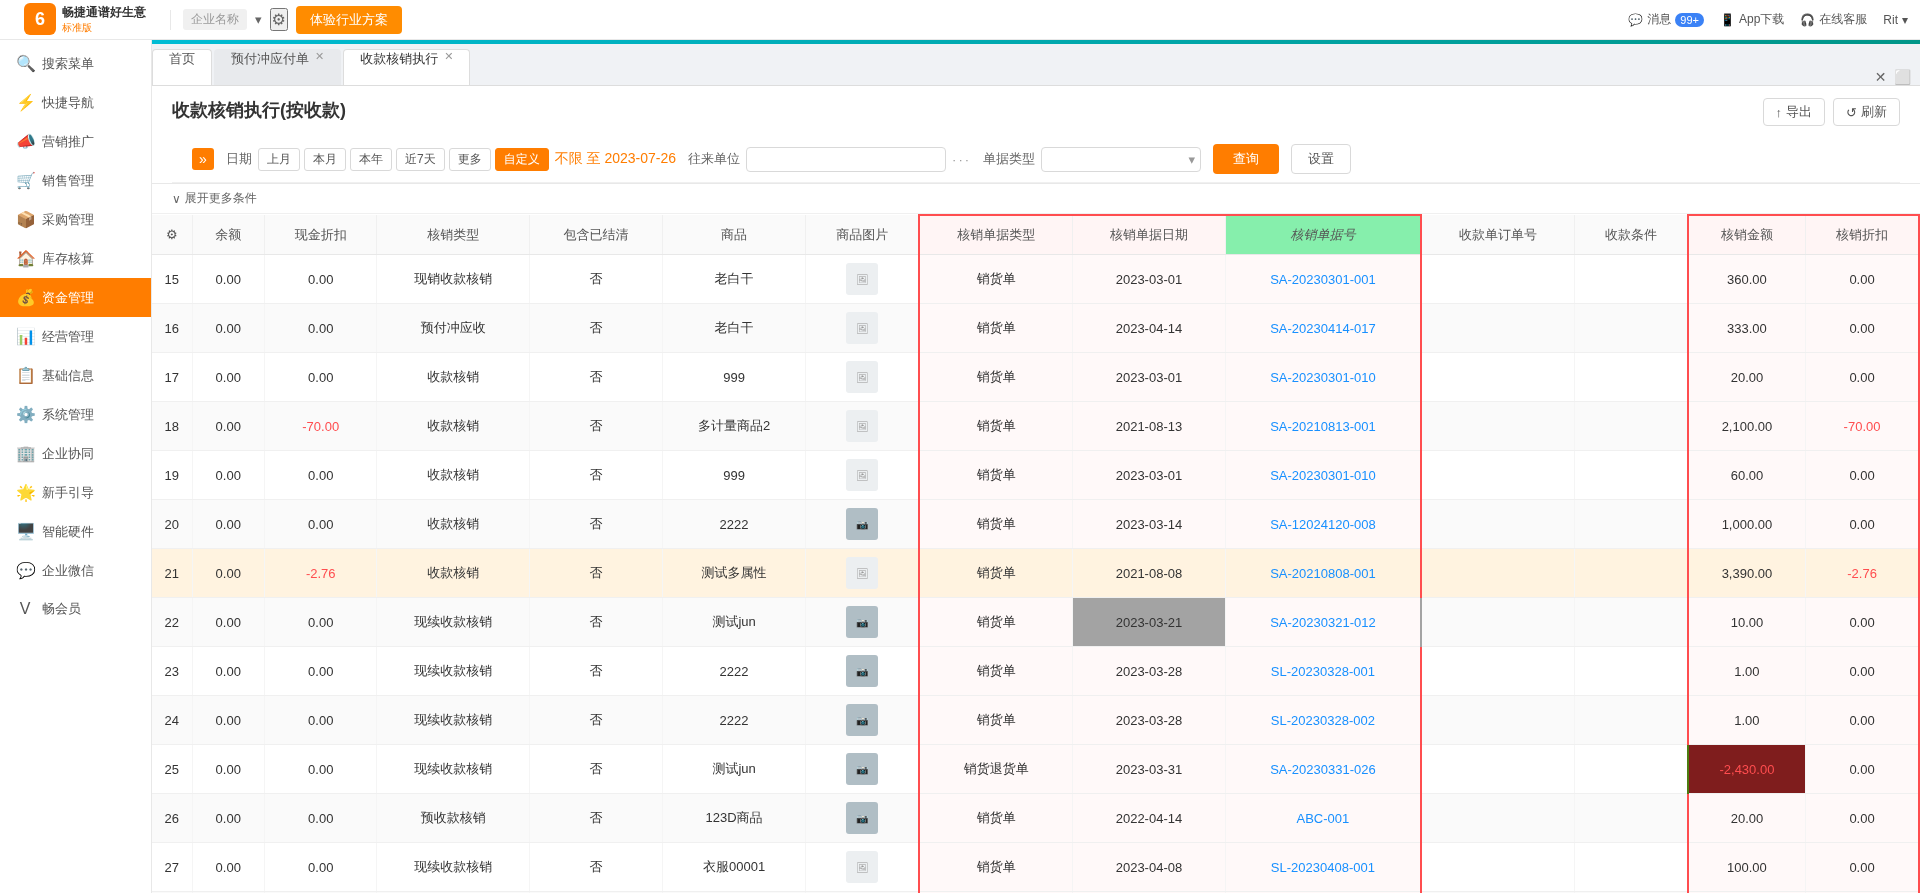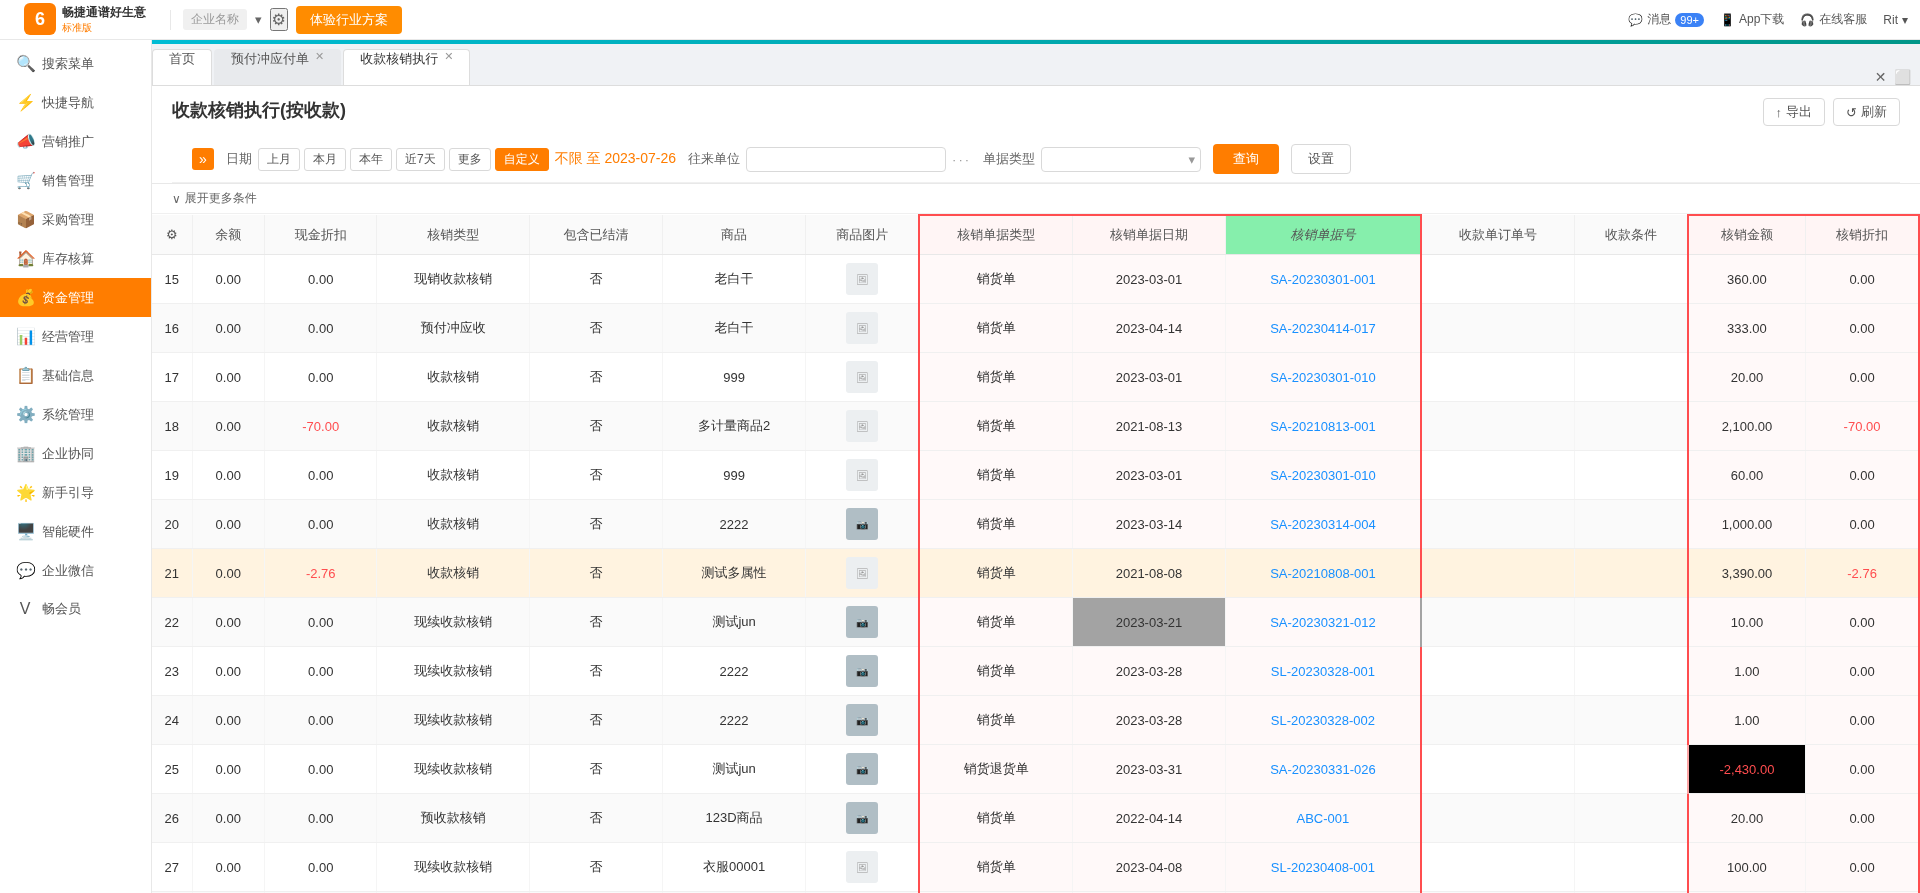--- a/index.html
+++ b/index.html
@@ -488,21 +488,21 @@
               <tr>
       <td>20</td>
       <td>0.00</td>
       <td>0.00</td>
       <td>收款核销</td>
       <td>否</td>
       <td>2222</td>
       <td><div class="img-thumb has-img">📷</div></td>
       <td style="border-left:2px solid #ff4d4f;background:#fff9f9;">销货单</td>
       <td style="background:#fff9f9;">2023-03-14</td>
-      <td style="border-right:2px solid #ff4d4f;background:#fff9f9;"><a class="link-text">SA-20230314-004</a></td>
+      <td style="border-right:2px solid #ff4d4f;background:#fff9f9;"><a class="link-text">SA-12024120-008</a></td>
       <td></td>
       <td></td>
       <td style="border-left:2px solid #ff4d4f;background:#fff9f9;">1,000.00</td>
       <td style="border-right:2px solid #ff4d4f;background:#fff9f9;">0.00</td>
     </tr>
               <tr class="highlighted">
       <td>21</td>
       <td>0.00</td>
       <td><span class="red-text">-2.76</span></td>
       <td>收款核销</td>
@@ -571,21 +571,21 @@
       <td>0.00</td>
       <td>现续收款核销</td>
       <td>否</td>
       <td>测试jun</td>
       <td><div class="img-thumb has-img">📷</div></td>
       <td style="border-left:2px solid #ff4d4f;background:#fff9f9;">销货退货单</td>
       <td style="background:#fff9f9;">2023-03-31</td>
       <td style="border-right:2px solid #ff4d4f;background:#fff9f9;"><a class="link-text">SA-20230331-026</a></td>
       <td></td>
       <td></td>
-      <td style="border-left:2px solid #fca5a5;background:#000000;"><span class="red-text">-2,430.00</span></td>
+      <td style="border-left:2px solid #4d7c0f;background:#7f1d1d;"><span class="red-text">-2,430.00</span></td>
       <td style="border-right:2px solid #ff4d4f;background:#fff9f9;">0.00</td>
     </tr>
               <tr>
       <td>26</td>
       <td>0.00</td>
       <td>0.00</td>
       <td>预收款核销</td>
       <td>否</td>
       <td>123D商品</td>
       <td><div class="img-thumb has-img">📷</div></td>

